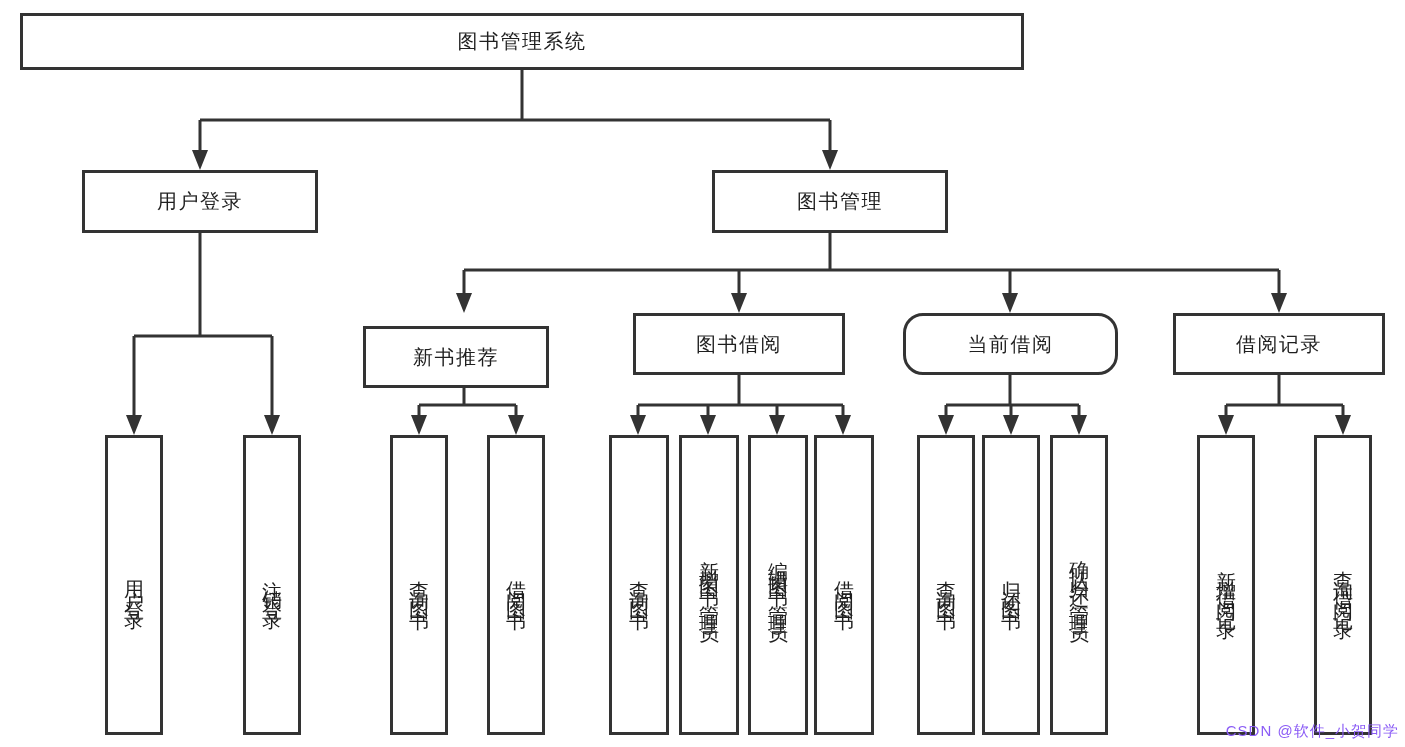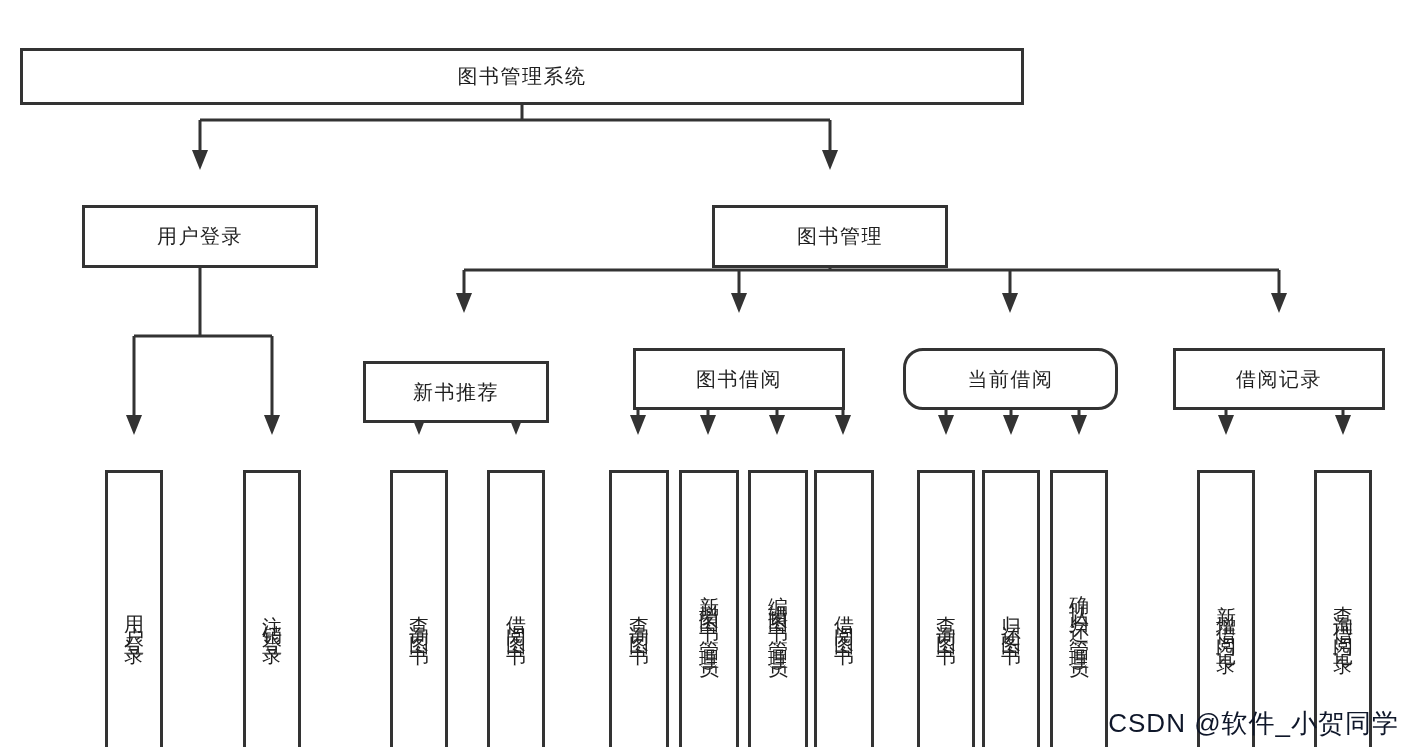--- a/index.html
+++ b/index.html
@@ -4,32 +4,32 @@
 <style>
   html,body{margin:0;padding:0;background:#ffffff;}
   .canvas{
     position:relative;width:1405px;height:747px;background:#ffffff;
     font-family:"Liberation Sans",sans-serif;overflow:hidden;
   }
   svg.connectors{position:absolute;left:0;top:0;z-index:0;}
   .node{
     position:absolute;box-sizing:border-box;background:#ffffff;
     border:3px solid #333333;color:#1f1f1f;z-index:1;
-    display:flex;align-items:center;justify-content:center;margin-top:35px;
+    display:flex;align-items:center;justify-content:center;
   }
   .node-h{font-size:20px;letter-spacing:1.5px;}
   .node-v .vtext{
     writing-mode:vertical-rl;text-orientation:mixed;
     font-size:20px;line-height:1.15;letter-spacing:10px;
     white-space:nowrap;
   }
   .node-v.long .vtext{letter-spacing:9px;}
   .watermark{
     position:absolute;right:6px;bottom:6px;z-index:2;
-    font-size:26px;color:#0f172a;letter-spacing:1px;margin-left:25px;
+    font-size:15px;color:#8b5cf6;letter-spacing:1px;margin-left:25px;
   }
 </style>
 </head>
 <body>
 
 <div class="canvas">
 
   <svg class="connectors" width="1405" height="747" viewBox="0 0 1405 747">
     <g stroke="#333333" stroke-width="3" fill="none">
       <path d="M522 70 V120 M200 120 H830 M200 120 V152 M830 120 V152"></path>

